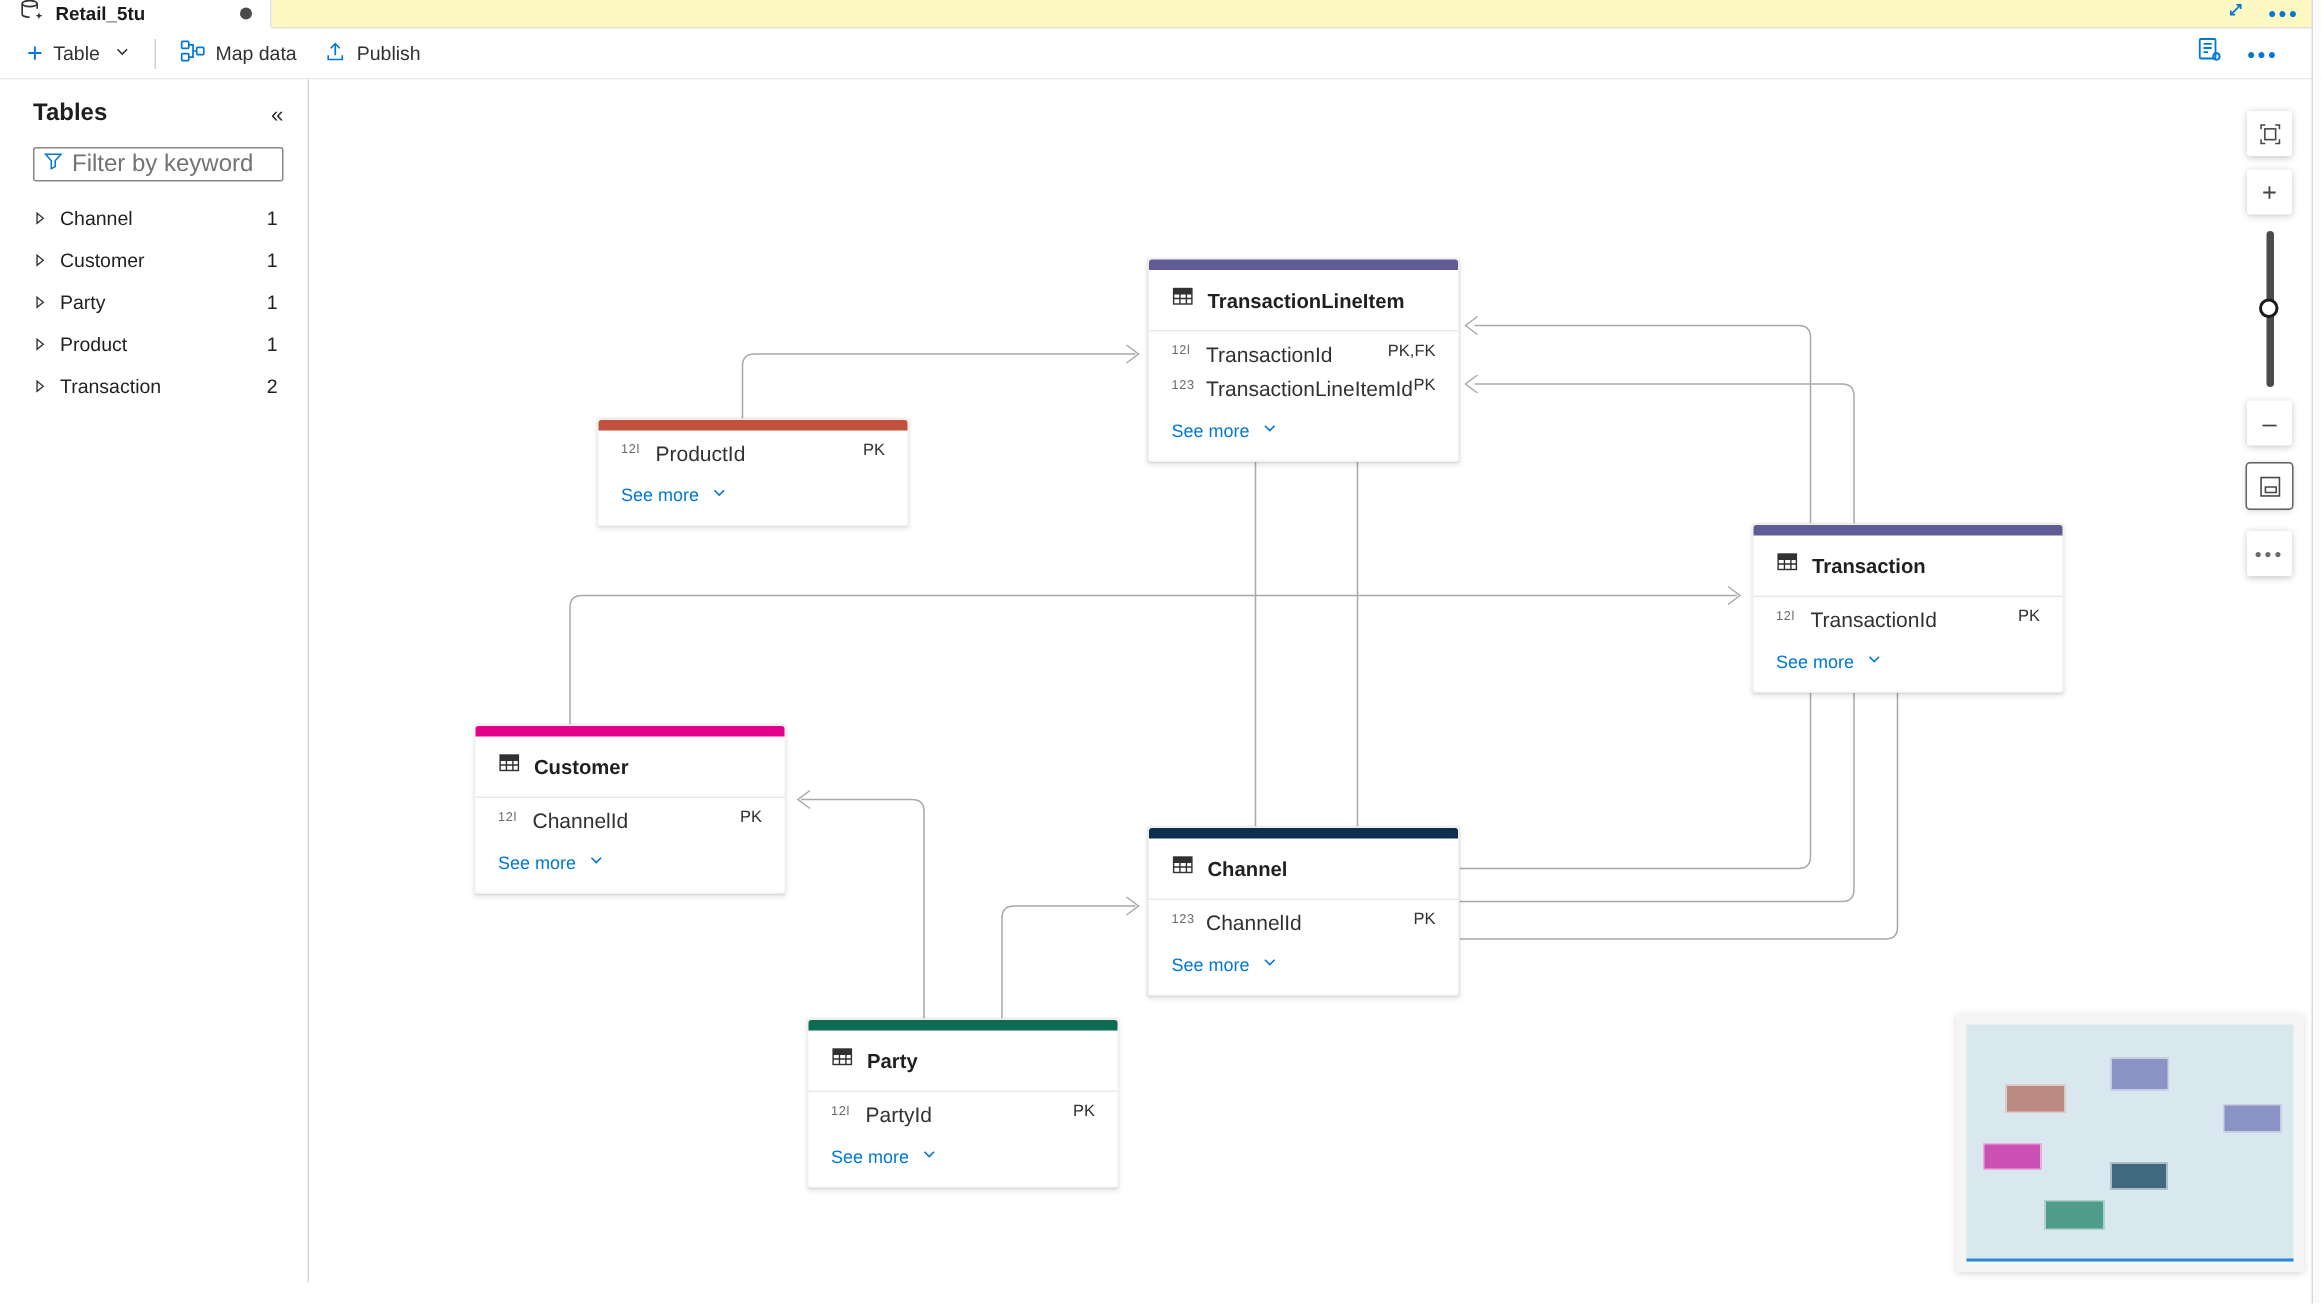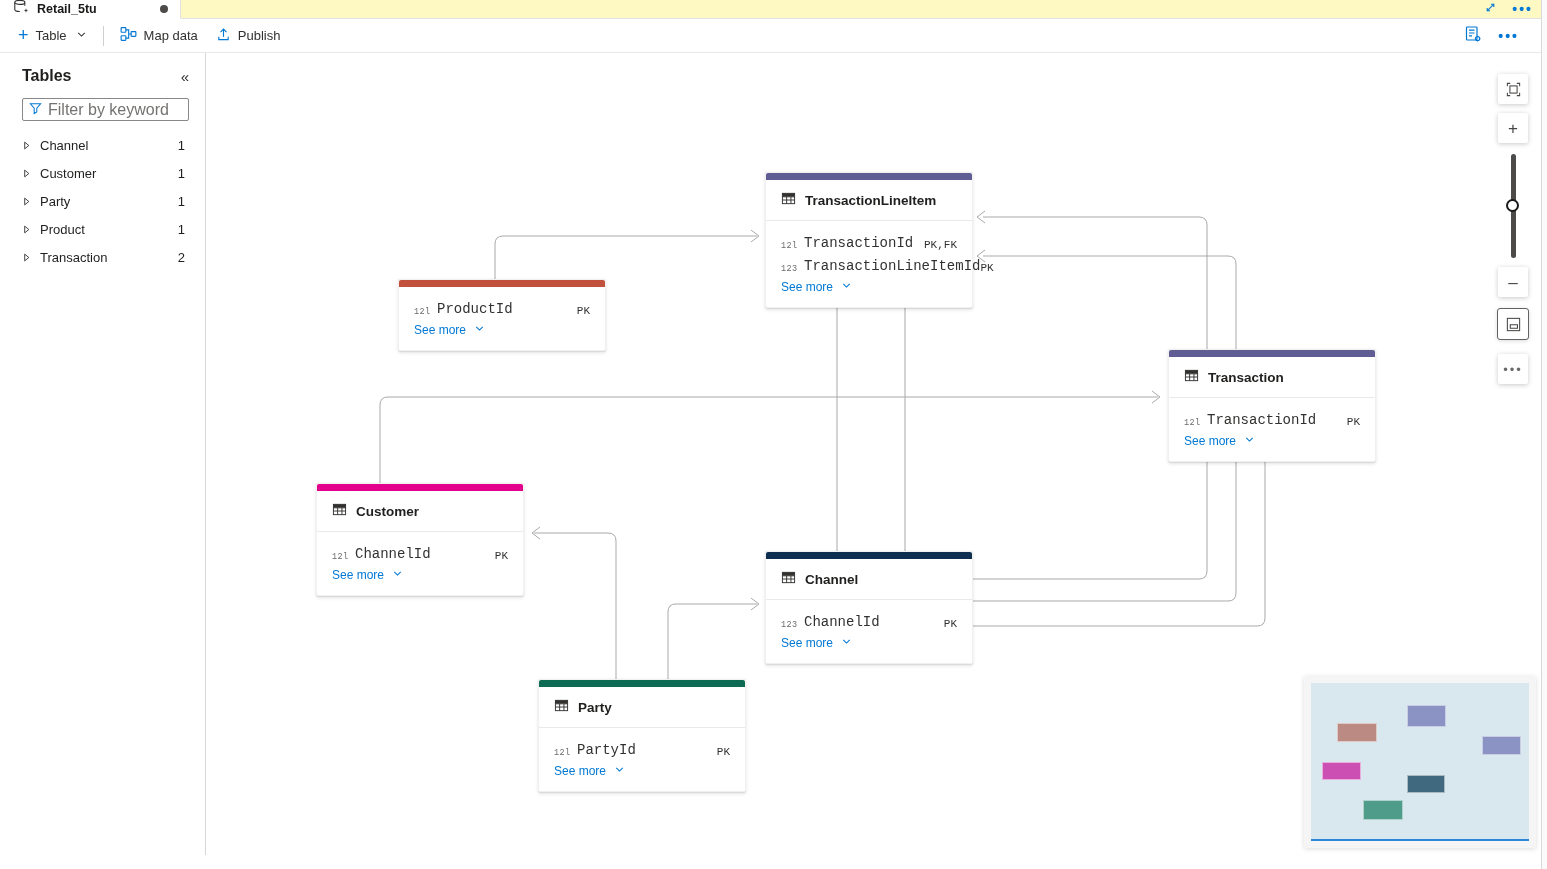--- a/index.html
+++ b/index.html
@@ -51,21 +51,21 @@
 
   
   .table-card { position:absolute; width:208px; background:#fff; border-radius:2px;
     border:1px solid #f1f0ef;
     box-shadow:0 1.6px 3.6px rgba(0,0,0,.11), 0 .3px .9px rgba(0,0,0,.07); cursor:grab; }
   .card-topbar { height:7px; border-radius:2px 2px 0 0; }
   .card-header { display:flex; align-items:center; gap:9px; height:41px; padding:0 15px;
     border-bottom:1px solid #ebe9e7; }
   .card-title { font-size:13.5px; font-weight:700; color:#201f1e; }
   .card-body { padding:7px 15px 8px 15px; }
-  .card-row { display:flex; align-items:flex-end; height:23px;font-family:Liberation Mono, monospace; }
+  .card-row { display:flex; align-items:flex-start; height:23px; }
   .dtype { width:23px; font-size:8.5px; color:#6d6b69; letter-spacing:.4px; flex:none; }
   .col-name { flex:1; font-size:14px; color:#323130; }
   .col-key { font-size:11px; color:#323130; }
   .see-more { display:flex; align-items:center; gap:8px; height:25px; color:#0078d4;
     font-size:12px; cursor:pointer; }
 
   
   .float-btn { position:absolute; width:30px; height:30px; background:#fff; border-radius:2px;
     box-shadow:0 1px 5px rgba(0,0,0,.22); display:flex; align-items:center; justify-content:center;
     cursor:pointer; color:#323130; }

